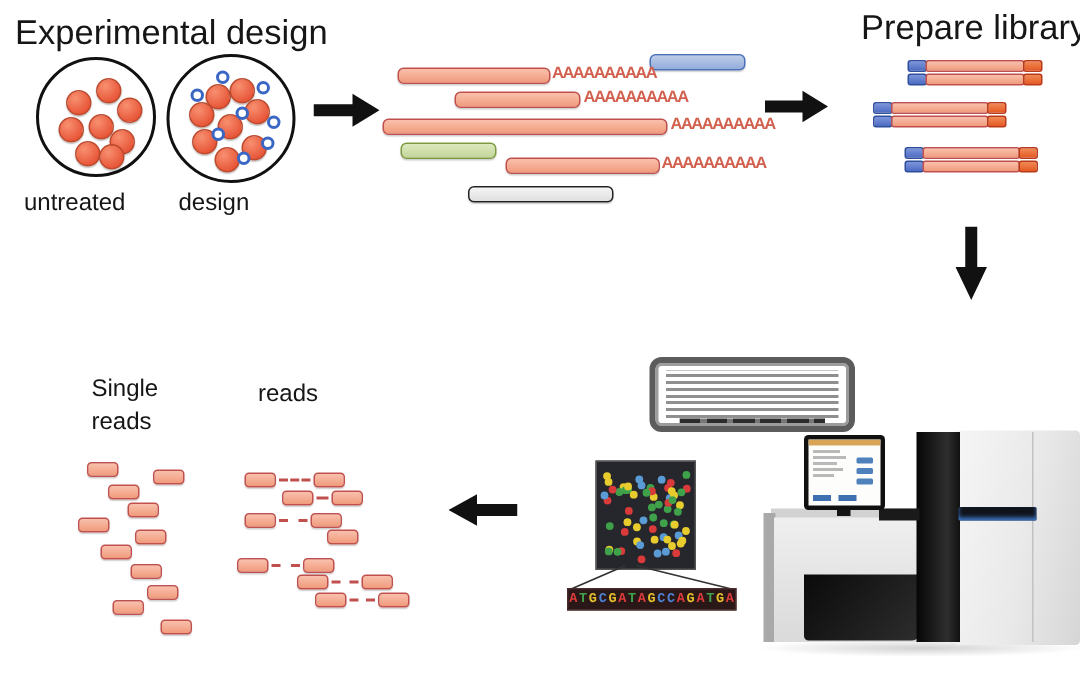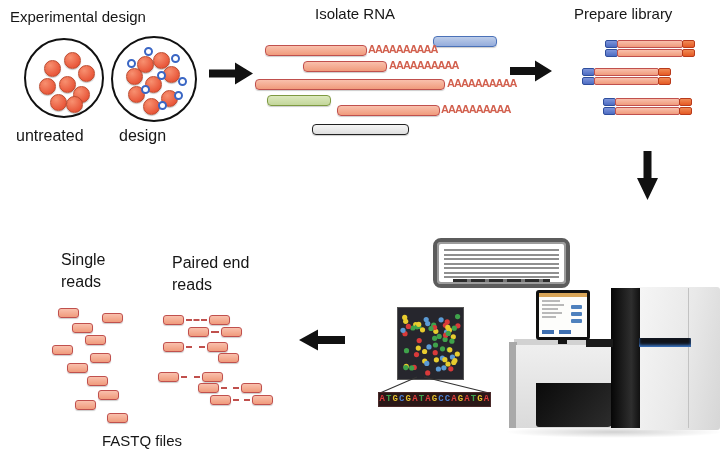--- a/index.html
+++ b/index.html
@@ -1,19 +1,19 @@
 <!DOCTYPE html>
 <html><head>
 <meta charset="utf-8">
 <style>
   html,body{margin:0;padding:0;background:#fff;}
   #canvas{position:relative;width:720px;height:460px;background:#fff;overflow:hidden;
           font-family:"Liberation Sans",sans-serif;color:#161616;}
   .abs{position:absolute;}
-  .title{font-size:15px;color:#161616;white-space:nowrap;}
+  .title{font-size:23px;color:#161616;white-space:nowrap;}
   .lbl{font-size:16px;color:#161616;white-space:nowrap;}
 
   
   .dish{border:2.5px solid #111;border-radius:50%;background:#fff;}
   .cell{position:absolute;width:15px;height:15px;border-radius:50%;
         background:radial-gradient(circle at 35% 30%, #F79070, #E85538 75%);
         border:1px solid #BC4A2E;box-shadow:0 1px 1px rgba(0,0,0,.25);}
   .ring{position:absolute;width:5px;height:5px;border-radius:50%;
         background:#fff;border:2px solid #3A66C4;}
 
@@ -125,21 +125,20 @@
     <span class="ring" style="left:45px;top:63px;"></span>
   </div>
 
   <div class="abs lbl" style="left:16px;top:127px;">untreated</div>
   <div class="abs lbl" style="left:119px;top:127px;">design</div>
 
   <svg class="abs arrow" style="left:209px;top:62px;" width="44" height="23" viewBox="0 0 44 23">
     <path d="M0,7.5 L26,7.5 L26,0.5 L44,11.5 L26,22.5 L26,15.5 L0,15.5 Z"></path>
   </svg>
 
-  <div class="abs title" style="left:315px;top:5px;">Isolate RNA</div>
 
   <div class="abs bar blue" style="left:433px;top:36px;width:62px;"></div>
   <div class="abs bar" style="left:265px;top:45px;width:100px;"></div>
   <div class="abs tail" style="left:368px;top:43px;">AAAAAAAAAA</div>
   <div class="abs bar" style="left:303px;top:61px;width:82px;"></div>
   <div class="abs tail" style="left:389px;top:59px;">AAAAAAAAAA</div>
   <div class="abs bar" style="left:255px;top:79px;width:188px;"></div>
   <div class="abs tail" style="left:447px;top:77px;">AAAAAAAAAA</div>
   <div class="abs bar green" style="left:267px;top:95px;width:62px;"></div>
   <div class="abs bar" style="left:337px;top:105px;width:101px;"></div>
@@ -323,21 +322,20 @@
 
   <svg class="abs arrow" style="left:299px;top:329px;" width="46" height="22" viewBox="0 0 46 22">
     <path d="M46,7 L19,7 L19,0.5 L0,11 L19,21.5 L19,15 L46,15 Z"></path>
   </svg>
 
   <div class="abs lbl" style="left:61px;top:249px;line-height:1.35;">
     <div>Single</div>
       <div>reads</div>
   </div>
   <div class="abs lbl" style="left:172px;top:252px;line-height:1.35;">
-    <div>Paired end</div>
       <div>reads</div>
   </div>
 
   <div class="read" style="left:58px;top:308px;"></div>
   <div class="read" style="left:102px;top:313px;"></div>
   <div class="read" style="left:72px;top:323px;"></div>
   <div class="read" style="left:85px;top:335px;"></div>
   <div class="read" style="left:52px;top:345px;"></div>
   <div class="read" style="left:90px;top:353px;"></div>
   <div class="read" style="left:67px;top:363px;"></div>
@@ -373,15 +371,14 @@
     <span class="rd"></span>
       <span class="dash" style="width:18px;"></span>
       <span class="rd"></span>
   </div>
   <div class="prow" style="left:210px;top:395px;">
     <span class="rd"></span>
       <span class="dash" style="width:17px;"></span>
       <span class="rd"></span>
   </div>
 
-  <div class="abs title" style="left:102px;top:432px;">FASTQ files</div>
 
 </div>
 
 </body></html>

